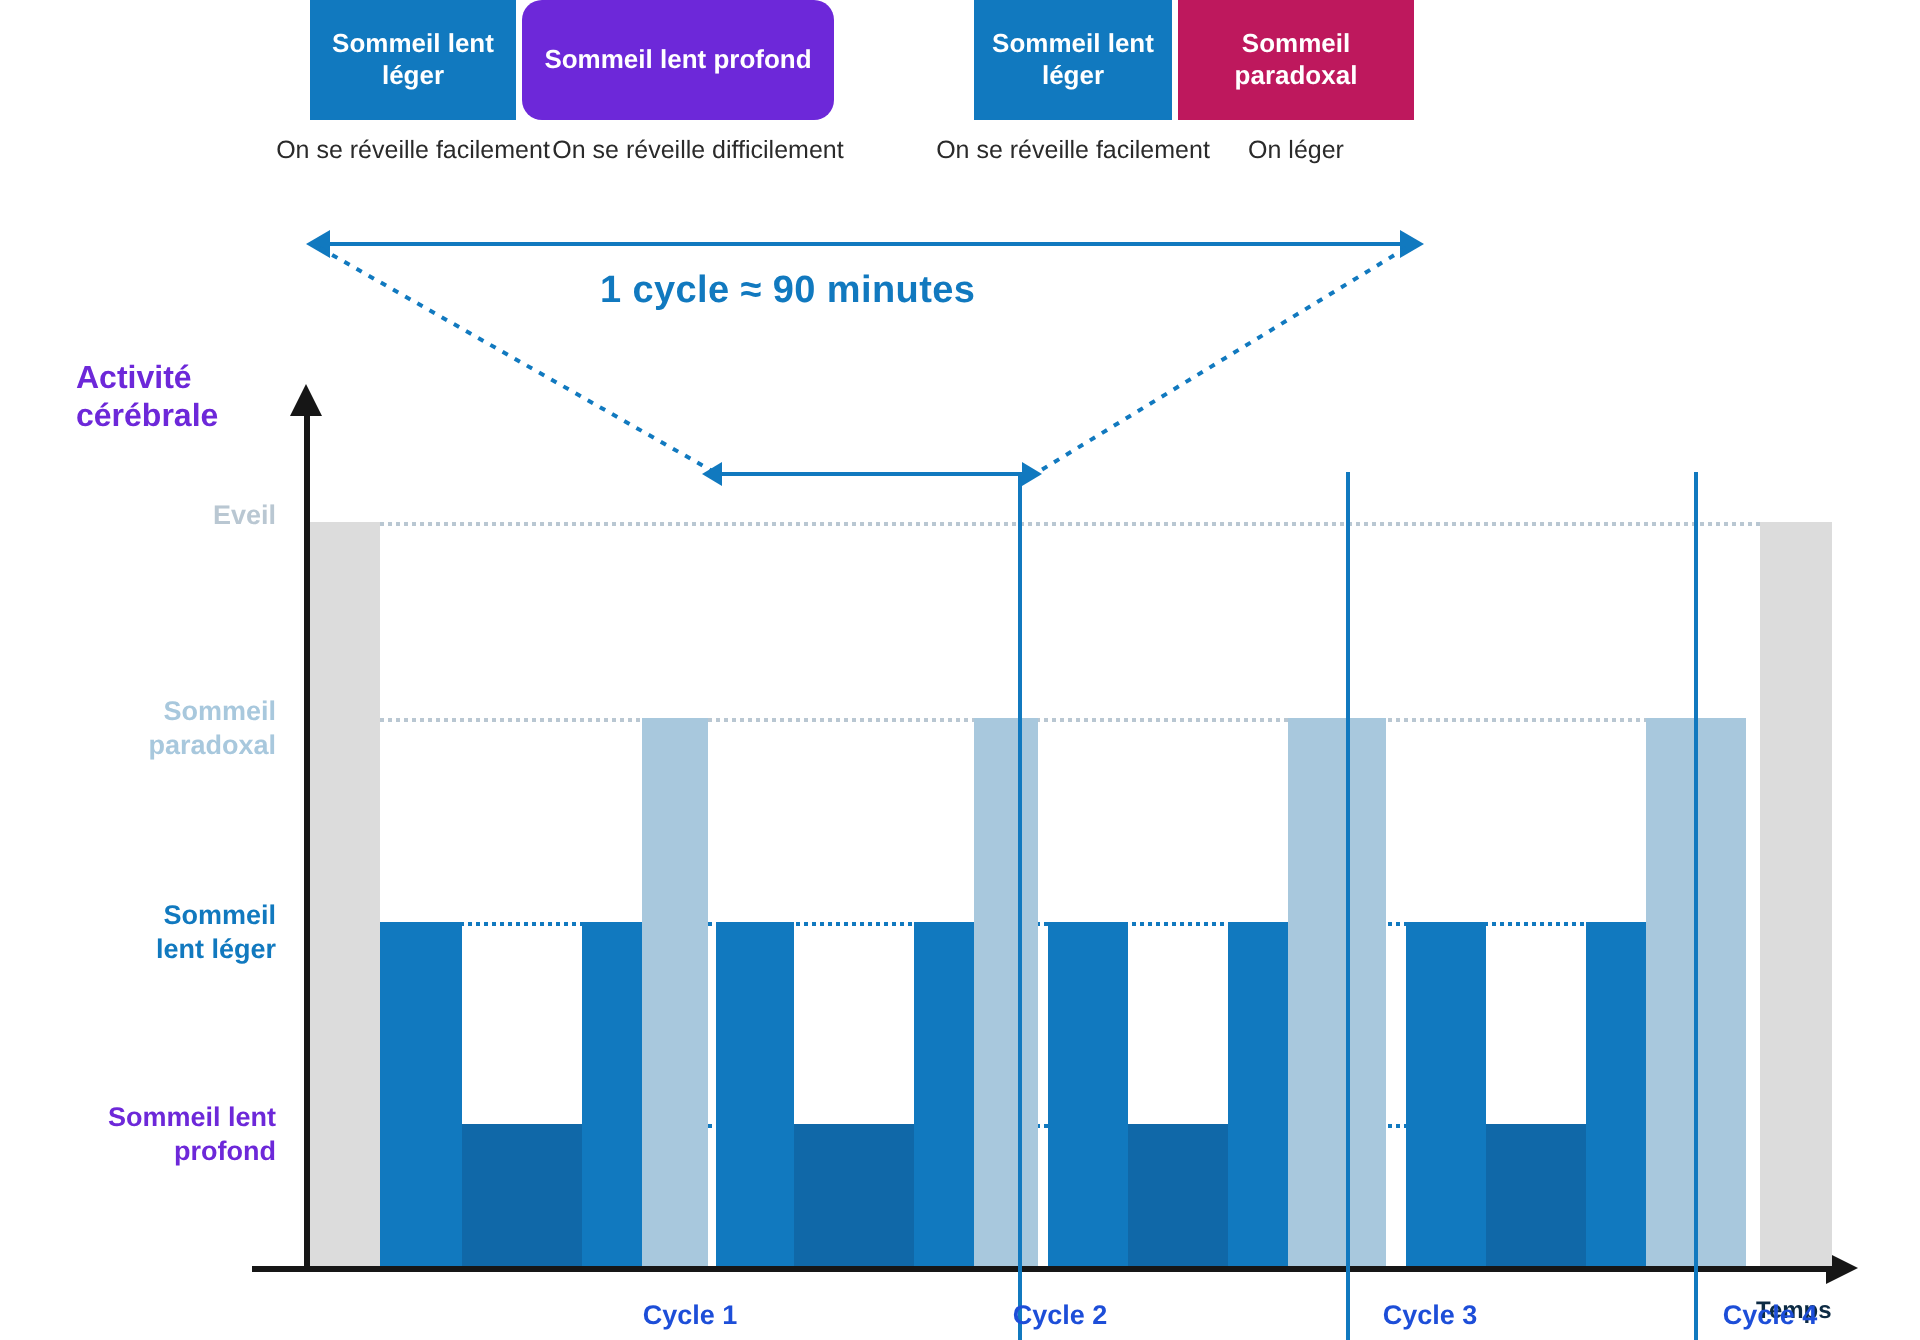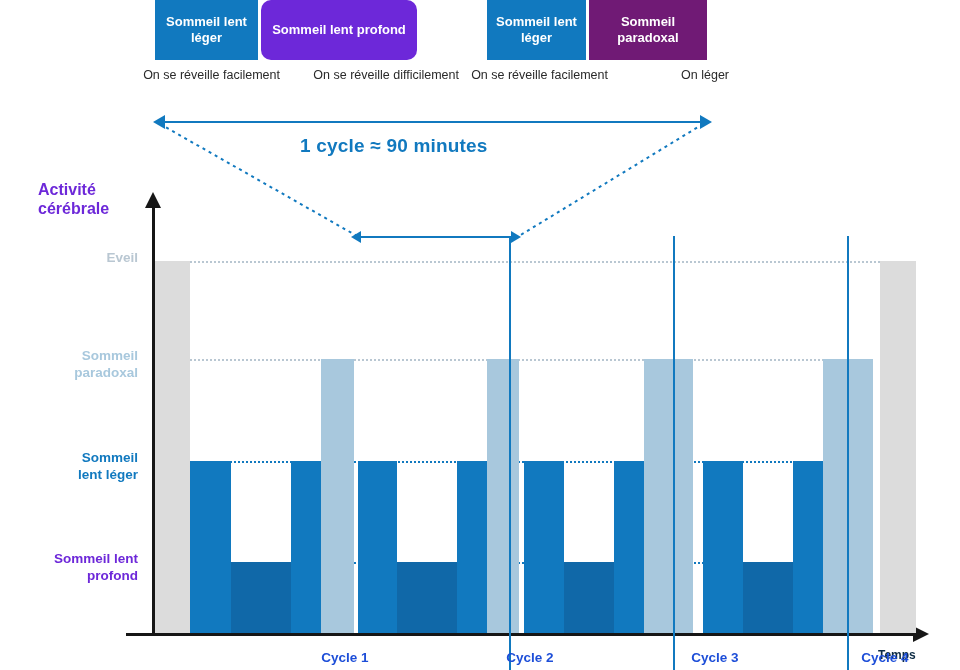--- a/index.html
+++ b/index.html
@@ -16,21 +16,21 @@
   
   #top-blocks{position:absolute;left:155px;top:0px;height:60px;}
   .block{
     position:absolute;top:0;height:60px;
     display:flex;align-items:center;justify-content:center;
     text-align:center;color:#ffffff;font-weight:bold;font-size:13px;line-height:16px;
   }
   .block span{display:block;padding:0 6px;}
 
   .caption{
-    position:absolute;font-size:12.5px;color:#2a2a2a;text-align:right;line-height:15px;
+    position:absolute;font-size:12.5px;color:#2a2a2a;text-align:center;line-height:15px;
   }
 
   
   #cycle-arrow-line{position:absolute;left:160px;top:121px;width:545px;height:2px;background:#1179bf;}
   .arrow-head{position:absolute;width:0;height:0;}
   #cycle-label{
     position:absolute;left:300px;top:135px;width:270px;
     font-size:19px;font-weight:bold;color:#1179bf;letter-spacing:.2px;
   }
 
@@ -67,21 +67,21 @@
 <div id="top-blocks">
     <div class="block" style="left: 0px; width: 103px; background: rgb(17, 121, 191);">
       <span>Sommeil lent léger</span>
     </div>
     <div class="block" style="left: 106px; width: 156px; background: #6d28d9; border-radius: 10px;">
       <span>Sommeil lent profond</span>
     </div>
     <div class="block" style="left: 332px; width: 99px; background: rgb(17, 121, 191);">
       <span>Sommeil lent léger</span>
     </div>
-    <div class="block" style="left: 434px; width: 118px; background: #701a75;">
+    <div class="block" style="left: 434px; width: 118px; background: #be185d;">
       <span>Sommeil paradoxal</span>
     </div>
   </div>
 
 <div id="cycle-arrow-line"></div>
 <div class="arrow-head" style="left:153px;top:115px;border-top:7px solid transparent;border-bottom:7px solid transparent;border-right:12px solid #1179bf;"></div>
 <div class="arrow-head" style="left:700px;top:115px;border-top:7px solid transparent;border-bottom:7px solid transparent;border-left:12px solid #1179bf;"></div>
 <div id="cycle-label">1 cycle ≈ 90 minutes</div>
 
 <svg class="abs" style="left:0;top:118px;width:960px;height:125px;pointer-events:none;">

